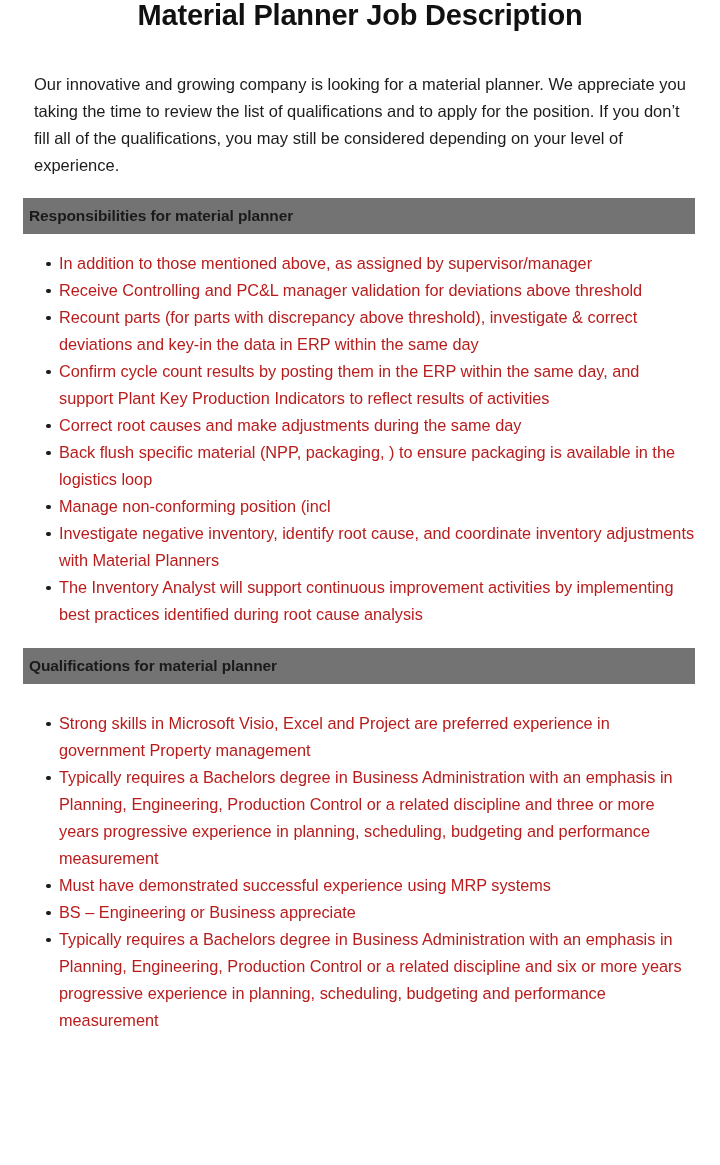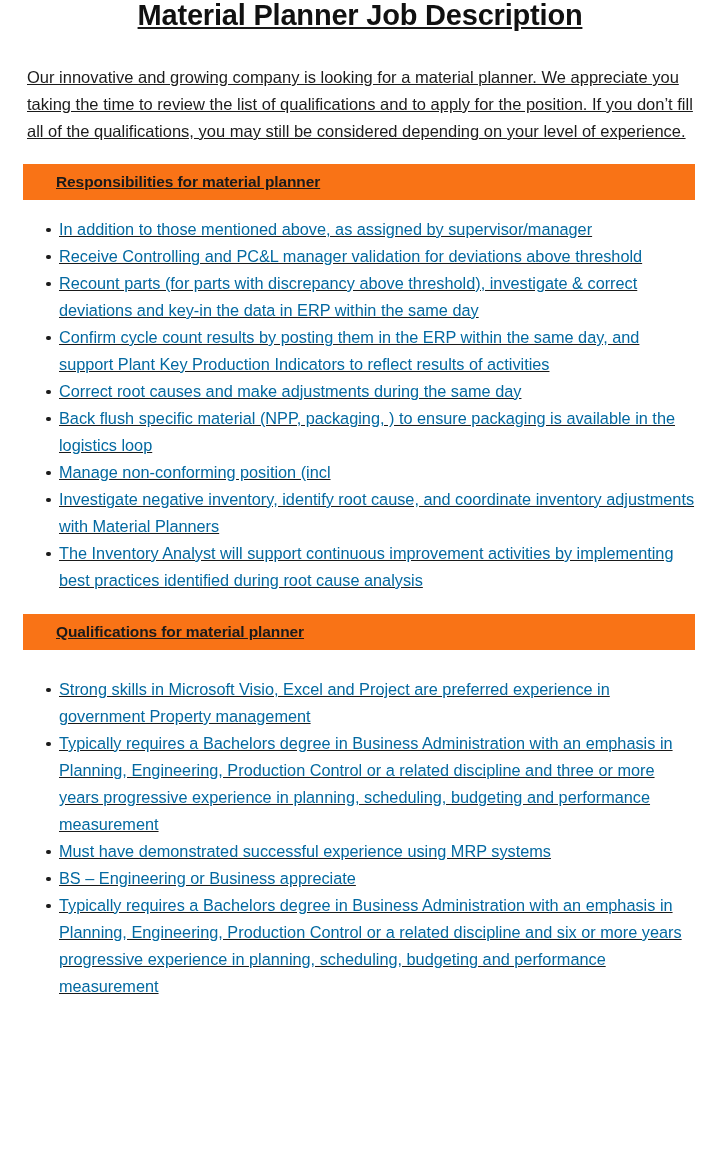--- a/index.html
+++ b/index.html
@@ -15,73 +15,72 @@
     font-family: "Liberation Sans", sans-serif;
     color: #1a1a1a;
     -webkit-font-smoothing: antialiased;
   }
   .page {
     width: 720px;
     height: 1165px;
     position: relative;
     box-sizing: border-box;
     padding: 0 23px;
-    text-decoration: underline;
   }
   .doc-title {
     margin: 0;
     padding: 0;
     text-align: center;
     font-size: 29px;
     font-weight: 700;
     letter-spacing: -0.2px;
     line-height: 34px;
     color: #111111;
     position: relative;
     top: -2px;
   }
   .intro {
-    margin: 4px;
+    margin: 11px;
     padding: 0;
     font-size: 16.5px;
     line-height: 27px;
     color: #1c1c1c;
     padding-top: 26px;
     max-width: 672px;
   }
   .section {
     margin-top: 0;
   }
   .section-header {
-    background: #f97316;
+    background: #737373;
     height: 36px;
     display: flex;
     align-items: center;
-    padding-left: 33px;
+    padding-left: 6px;
     box-sizing: border-box;
     width: 672px;
     font-size: 15.5px;
     font-weight: 700;
     color: #1a1a1a;
     letter-spacing: -0.1px;
   }
   .sec-responsibilities { margin-top: 19px; }
   .sec-qualifications { margin-top: 20px; }
   .bullet-list {
     list-style: none;
     margin: 0;
     padding: 0;
     padding-top: 16px;
   }
   .bullet-list li {
     position: relative;
     padding-left: 36px;
     font-size: 16.3px;
     line-height: 27px;
-    color: #0369a1;
+    color: #b91c1c;
     margin: 0 0 0 0;
     max-width: 672px;
   }
   .bullet-list li::before {
     content: "";
     position: absolute;
     left: 23px;
     top: 11.5px;
     width: 4.5px;
     height: 4.5px;

